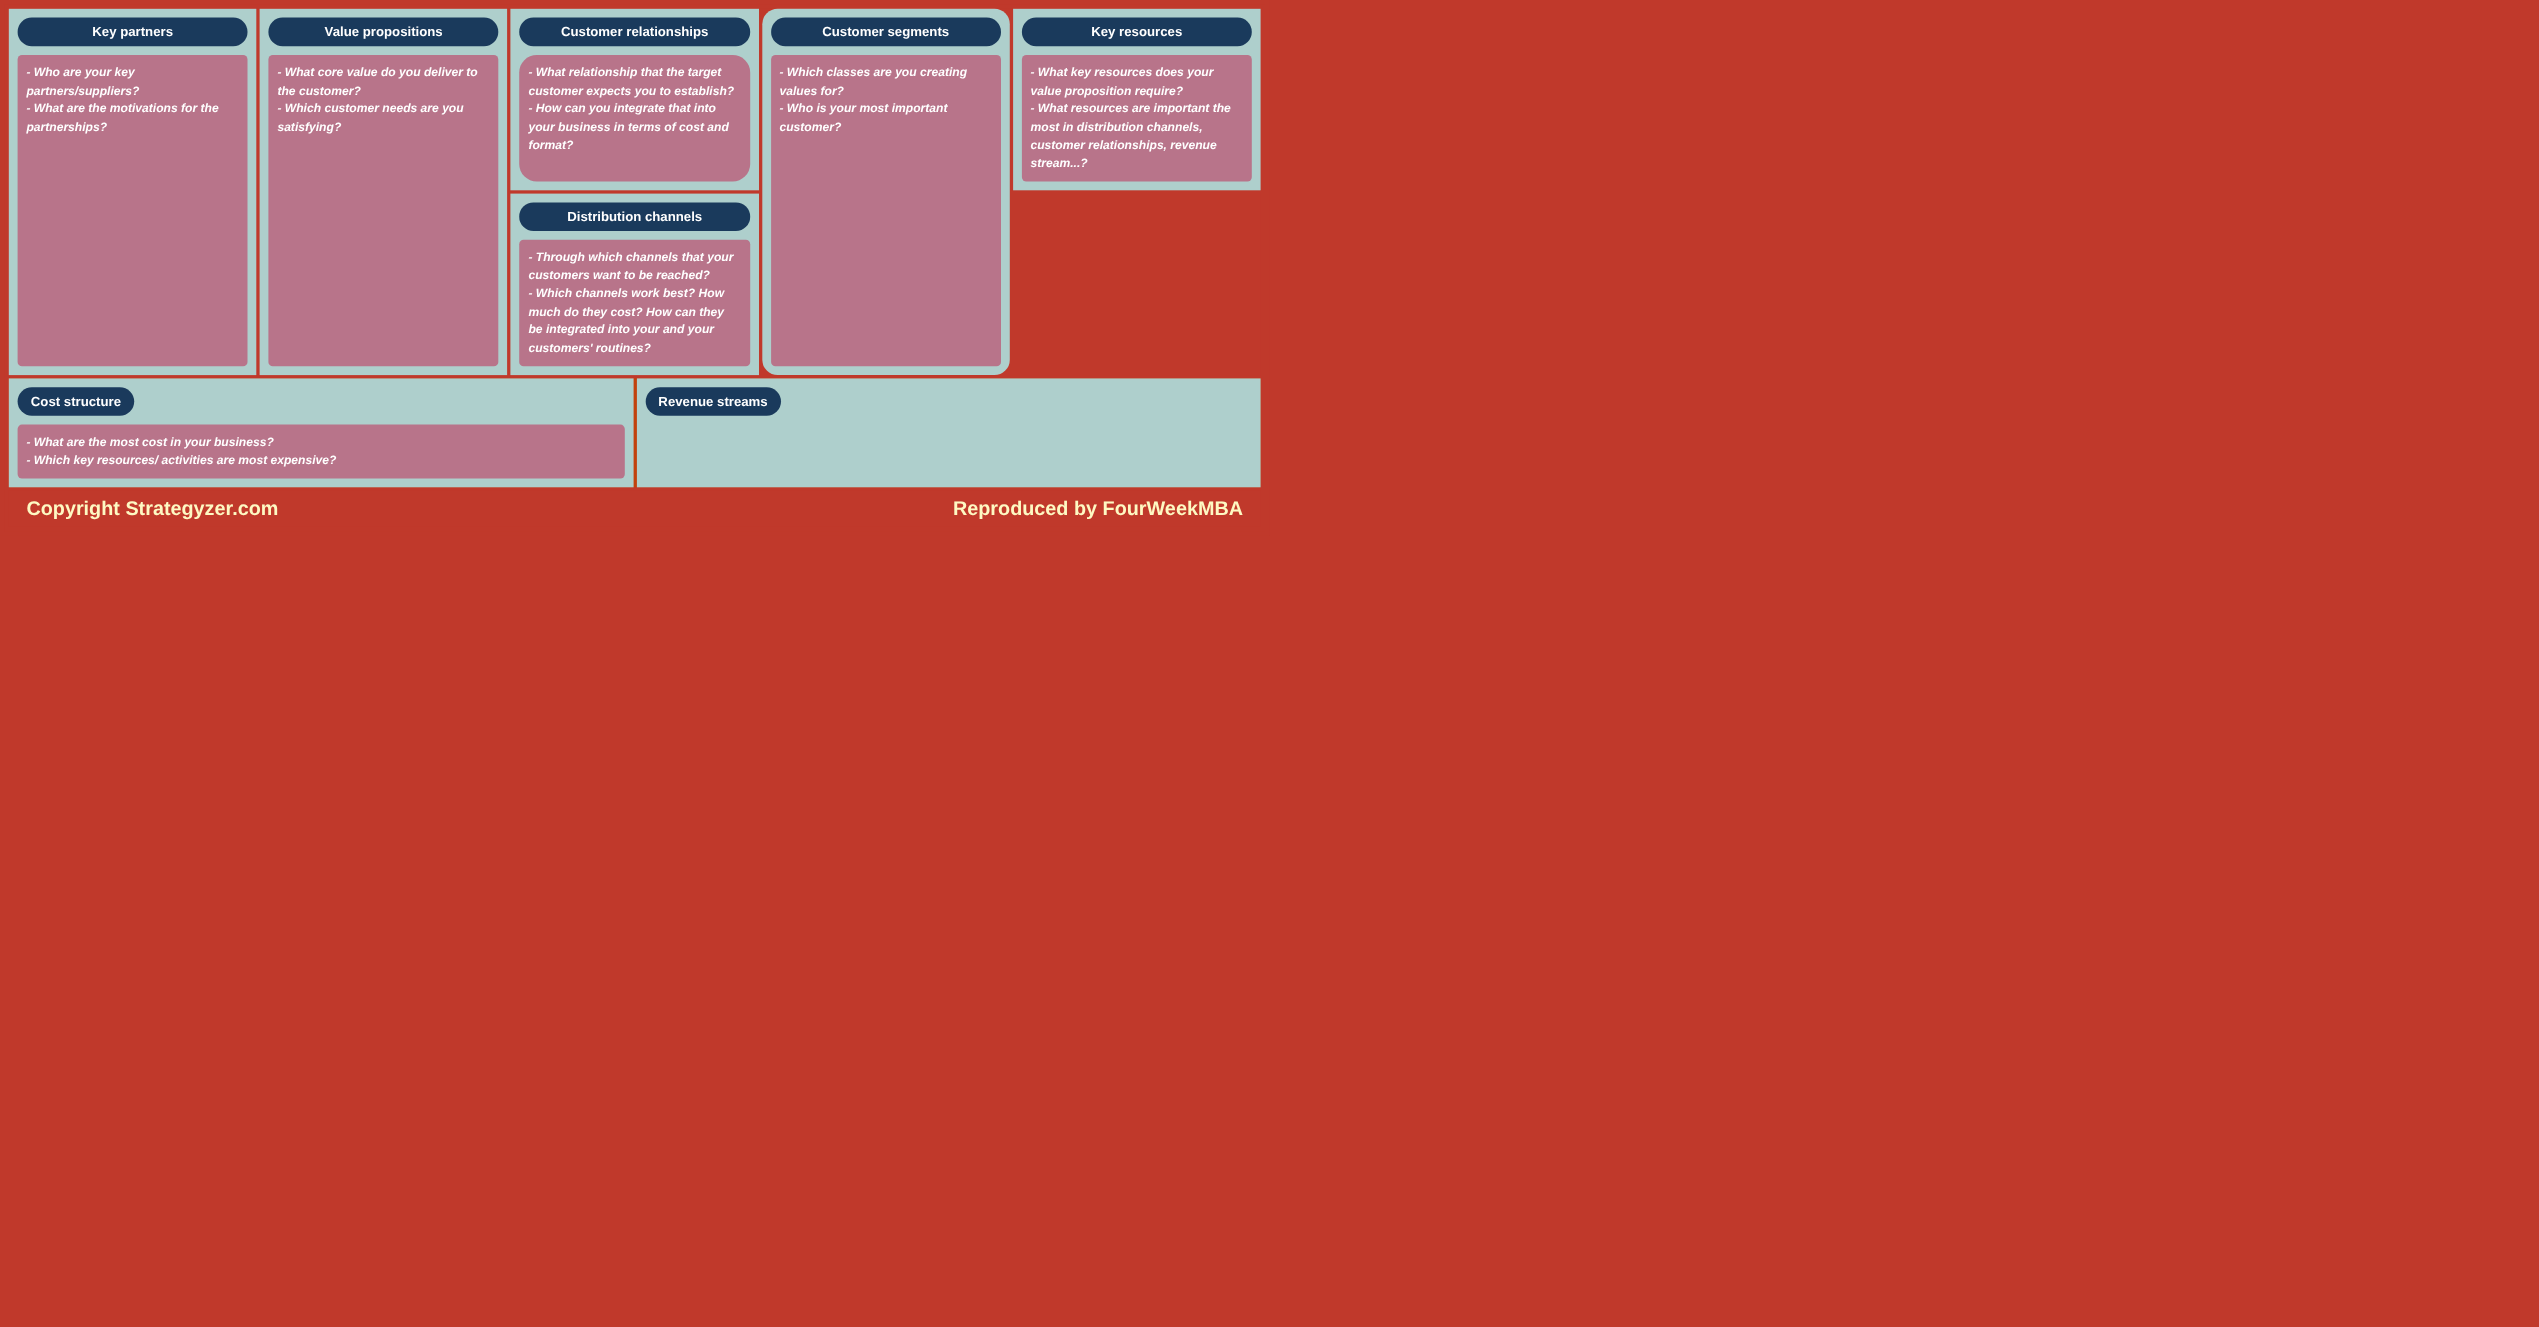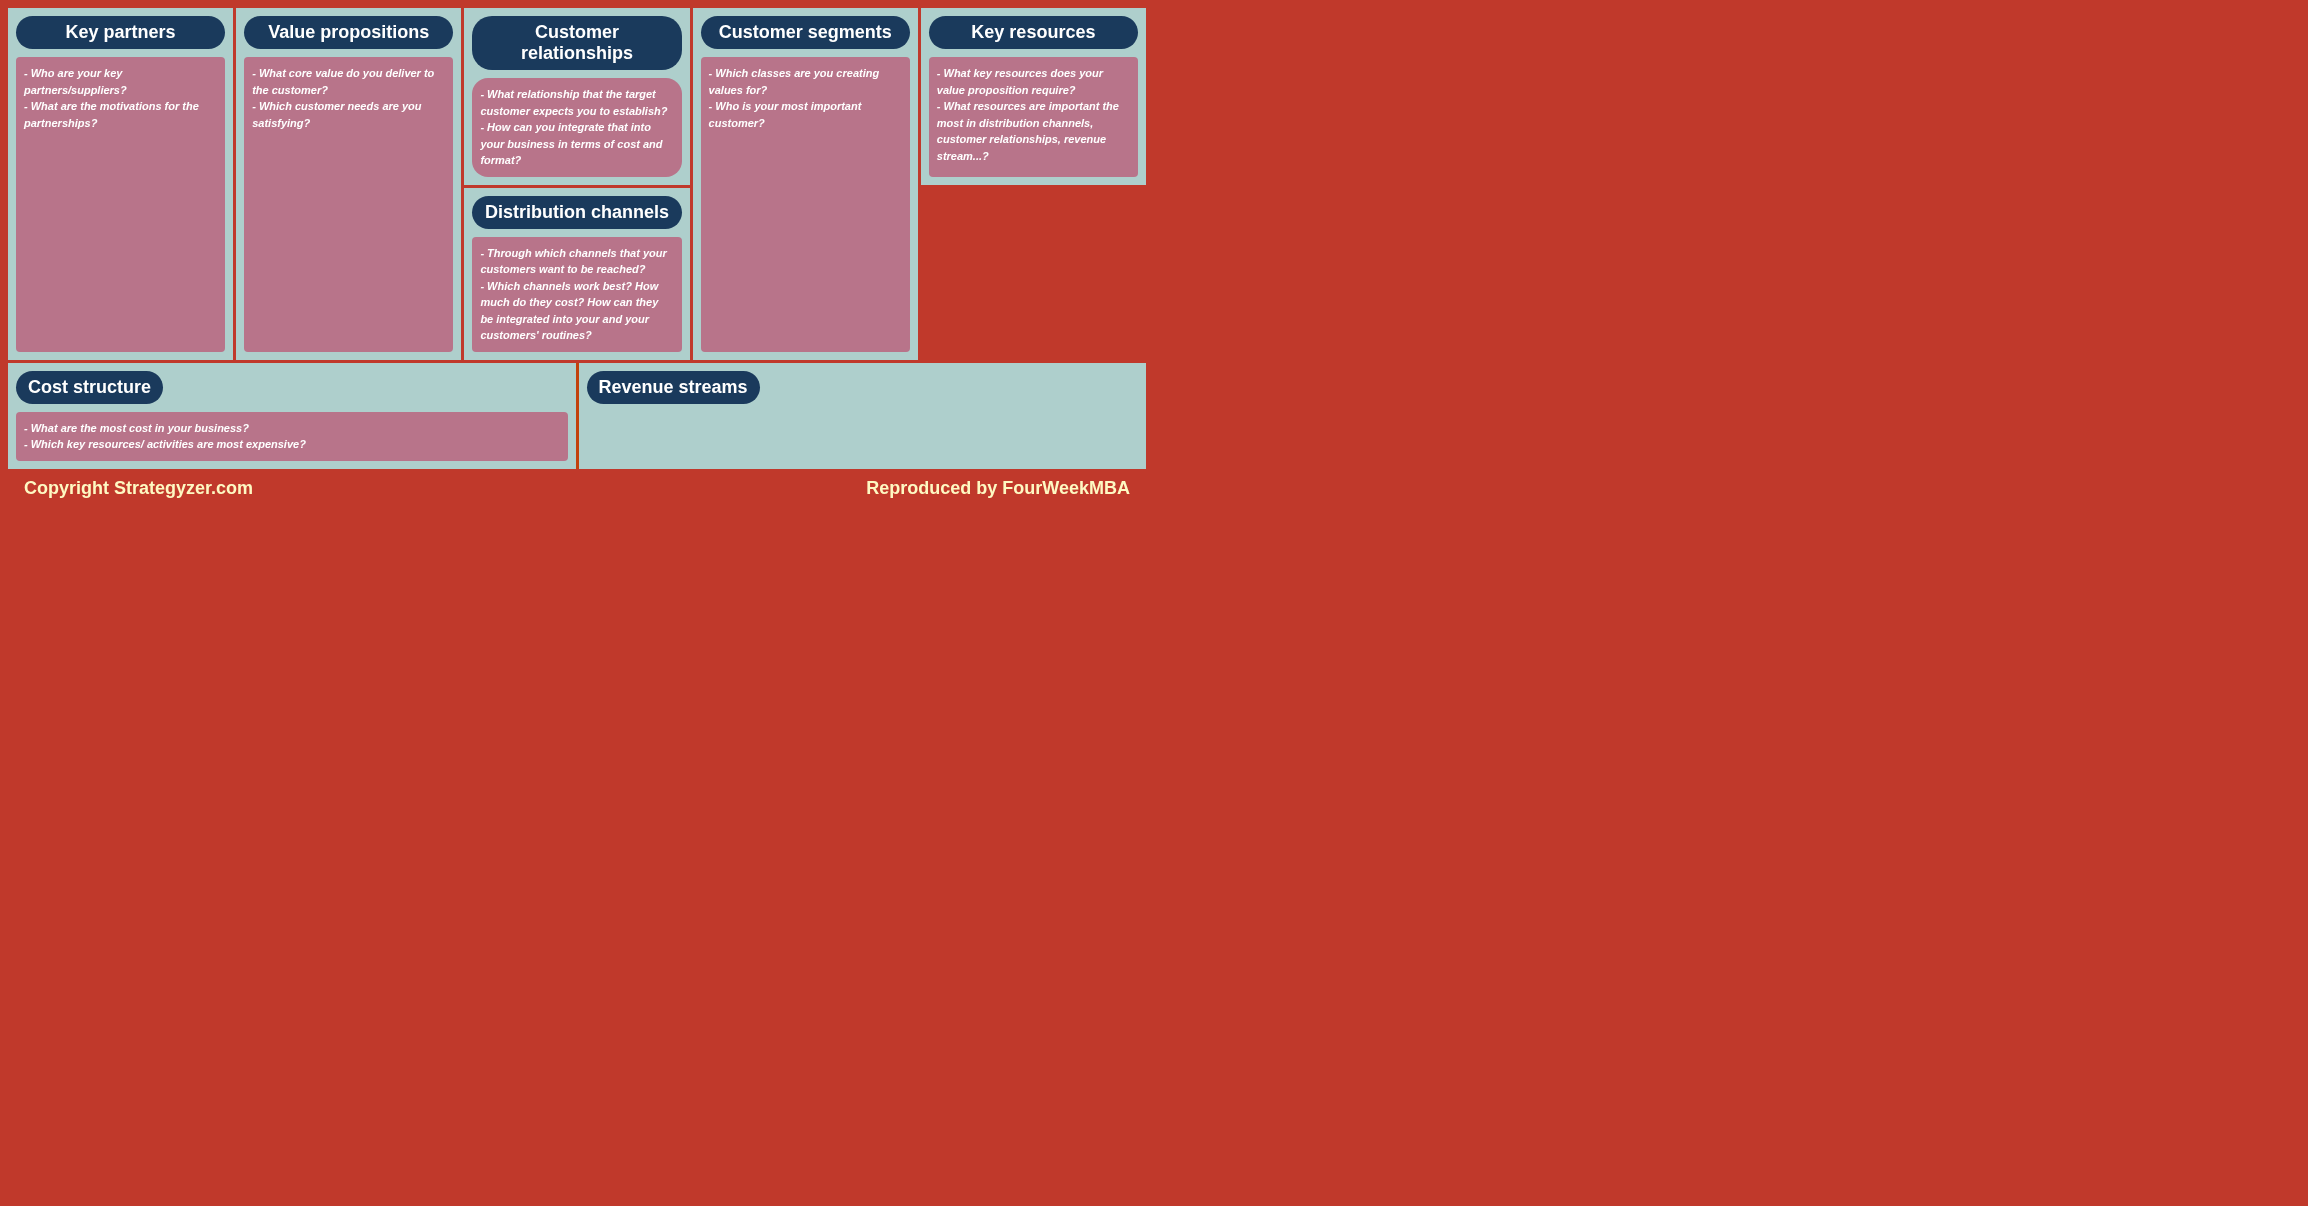--- a/index.html
+++ b/index.html
@@ -32,21 +32,21 @@
       padding: 8px;
       display: flex;
       flex-direction: column;
     }
     .section-header {
       background: #1a3a5c;
       color: white;
       border-radius: 20px;
       padding: 6px 12px;
       text-align: center;
-      font-size: 18px;
+      font-size: 12px;
       font-weight: bold;
       margin-bottom: 8px;
     }
     .content-box {
       background: #b8748a;
       border-radius: 4px;
       padding: 8px;
       flex: 1;
     }
     .content-box p {
@@ -88,21 +88,21 @@
     </div>
 
     <div class="cell">
       <div class="section-header">Customer relationships</div>
       <div class="content-box" style="flex:1;border-radius:16px;">
         <p style="white-space: pre-wrap;">- What relationship that the target customer expects you to establish?
 - How can you integrate that into your business in terms of cost and format?</p>
       </div>
     </div>
 
-    <div class="cell" style="grid-row: span 2;">
+    <div class="cell" style="grid-row: span 2; border-radius: 14px;">
       <div class="section-header">Customer segments</div>
       <div class="content-box" style="flex:1;">
         <p style="white-space: pre-wrap;">- Which classes are you creating values for?
 - Who is your most important customer?</p>
       </div>
     </div>
 
     <div class="cell">
       <div class="section-header">Key resources</div>
       <div class="content-box" style="flex:1;">

